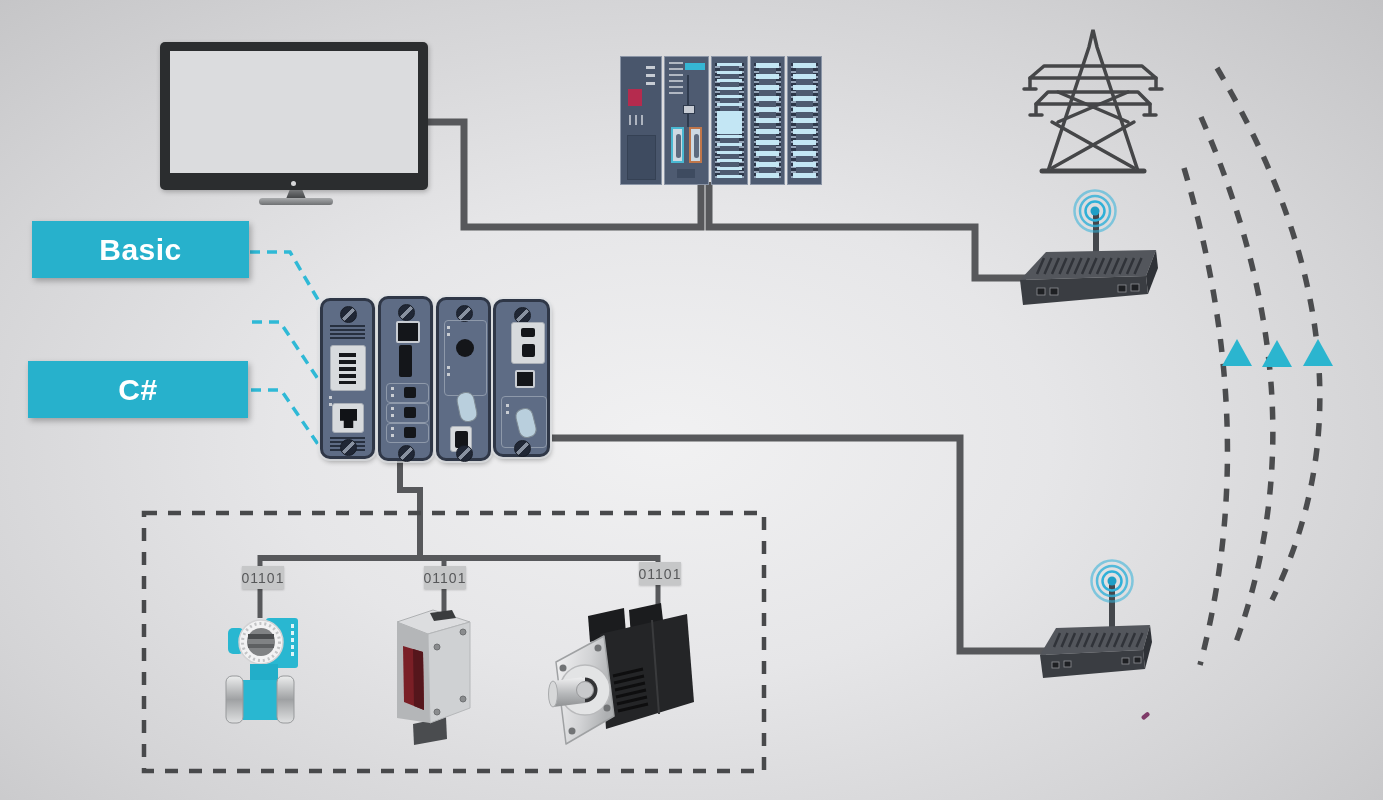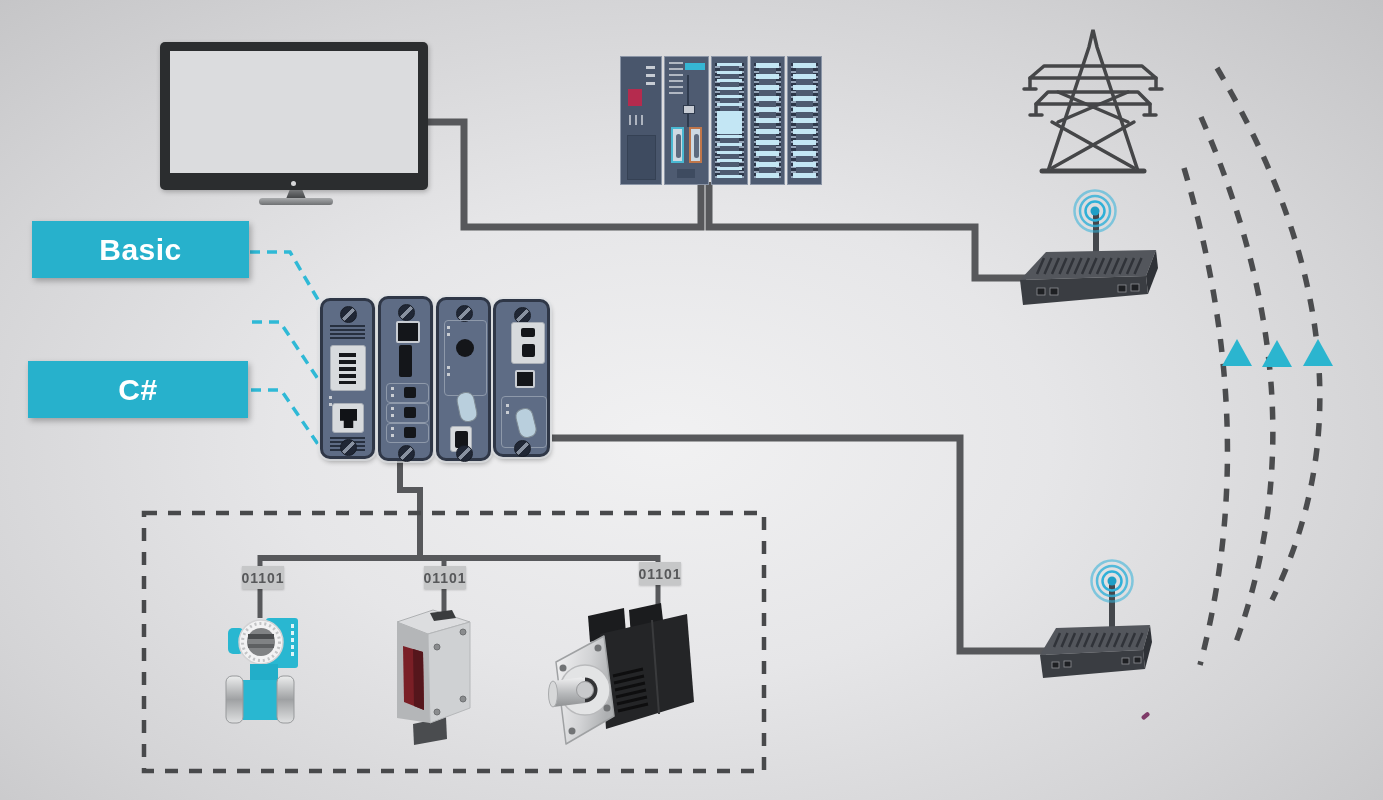--- a/index.html
+++ b/index.html
@@ -69,21 +69,21 @@
     background:repeating-linear-gradient(180deg,#c9cdd3 0 3px,transparent 3px 7px);}
   .dsub{position:absolute;width:16px;height:28px;background:#b9cfdd;border:1px solid #7e8a94;border-radius:8px;}
   .rj45{position:absolute;background:#111317;
     clip-path:polygon(0 0,100% 0,100% 62%,78% 62%,78% 100%,22% 100%,22% 62%,0 62%);}
 
   
   .langbox{position:absolute;background:#27b1cc;color:#ffffff;display:flex;align-items:center;justify-content:center;
     font-weight:700;font-size:30px;letter-spacing:.5px;box-shadow:2px 3px 6px rgba(0,0,0,.28);}
 
   
-  .tag{position:absolute;width:42px;height:23px;background:#c6c7c8;color:#57585a;font-weight:700;
+  .tag{position:absolute;width:42px;height:23px;background:#c6c7c8;color:#57585a;font-weight:400;
     font-size:14px;letter-spacing:1px;display:flex;align-items:center;justify-content:center;
     box-shadow:0 1px 2px rgba(0,0,0,.2);}
 </style>
 </head>
 <body>
 
 <div class="stage">
 
 <svg width="1383" height="800" viewBox="0 0 1383 800">
   <defs>

